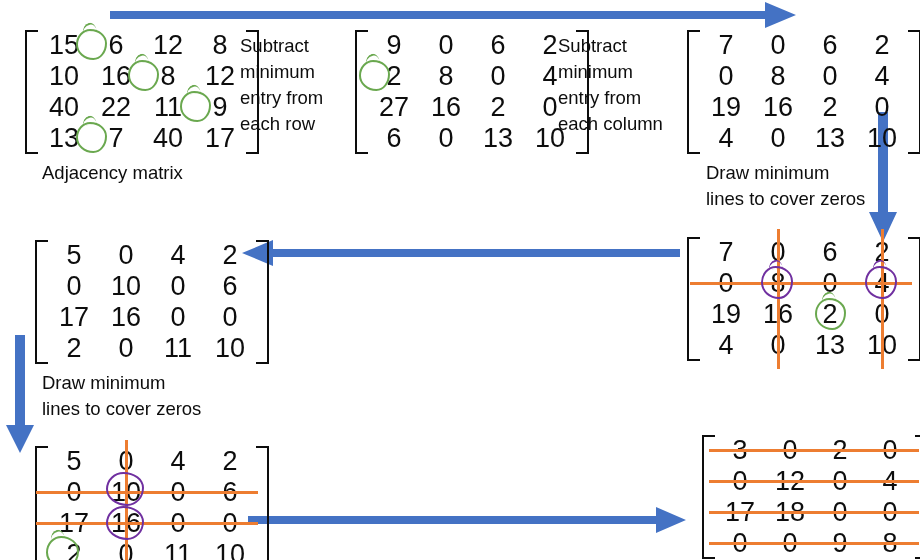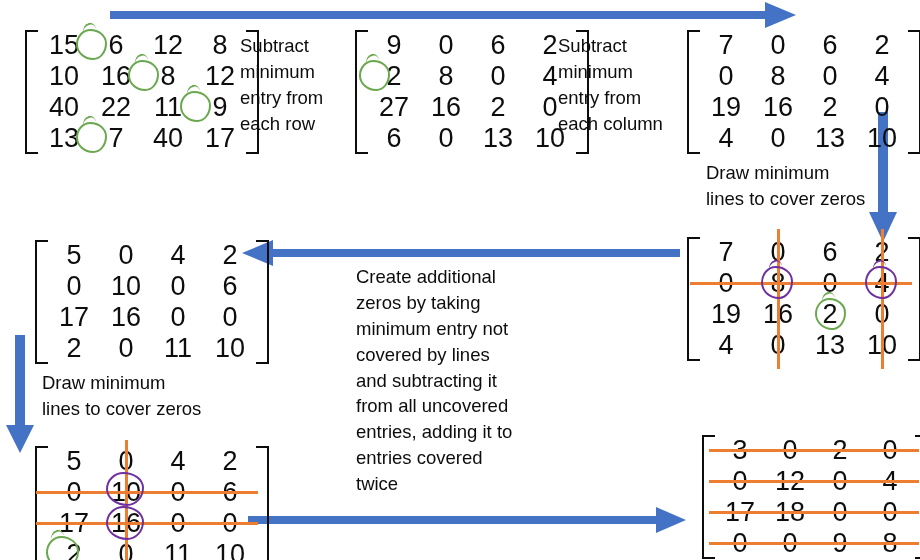--- a/index.html
+++ b/index.html
@@ -154,20 +154,21 @@
       <div class="circle-green" style="left:38px; top:92px; width:31px; height:31px;"></div>
       <div class="tick green" style="left:44px; top:86px;"></div>
     </div>
   </div>
 
   <div class="text-block" style="left:240px; top:33px; width:110px;">Subtract
 minimum
 entry from
 each row</div>
 
+  <div class="caption" style="left:42px; top:160px;">Adjacency matrix</div>
 
   <div class="matrix" style="left:368px; top:30px; --cw:52px; --rh:31px;">
     <div class="bracket left"></div>
     <div class="bracket right"></div>
     <div class="grid">
       <div class="cell">9</div>
       <div class="cell">0</div>
       <div class="cell">6</div>
       <div class="cell">2</div>
       <div class="cell">2</div>
@@ -261,29 +262,20 @@
 
       <div class="circle-green" style="left:115px; top:61px; width:31px; height:32px;"></div>
       <div class="tick green" style="left:121px; top:55px;"></div>
     </div>
   </div>
 
   <svg class="arrow" style="left:240px; top:238px;" width="440" height="30" viewBox="0 0 440 30">
     <path d="M440 11 L33 11 L33 2 L2 15 L33 28 L33 19 L440 19 Z" fill="#4472C4"></path>
   </svg>
 
-  <div class="text-block" style="left:356px; top:264px; width:210px;">Create additional
-zeros by taking
-minimum entry not
-covered by lines
-and subtracting it
-from all uncovered
-entries, adding it to
-entries covered
-twice</div>
 
   <div class="matrix" style="left:48px; top:240px; --cw:52px; --rh:31px;">
     <div class="bracket left"></div>
     <div class="bracket right"></div>
     <div class="grid">
       <div class="cell">5</div>
       <div class="cell">0</div>
       <div class="cell">4</div>
       <div class="cell">2</div>
       <div class="cell">0</div>

